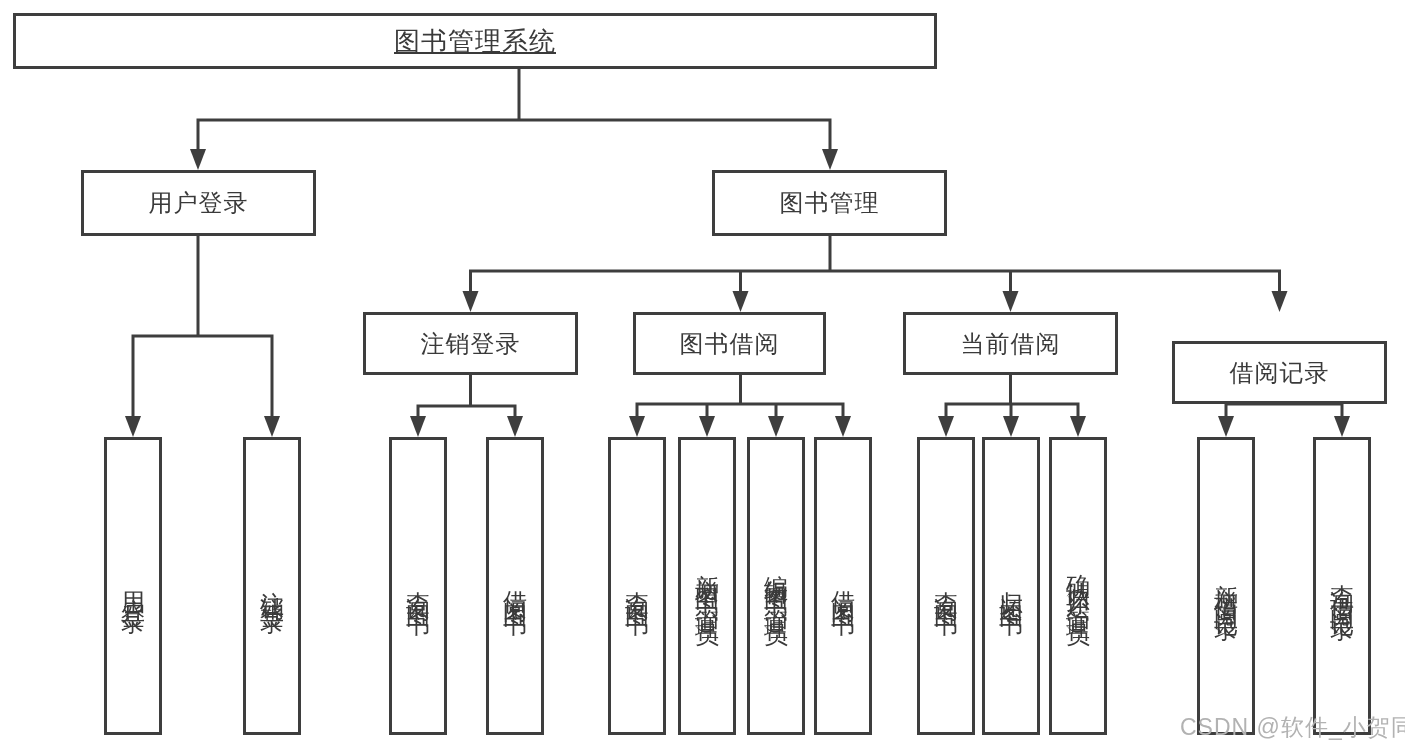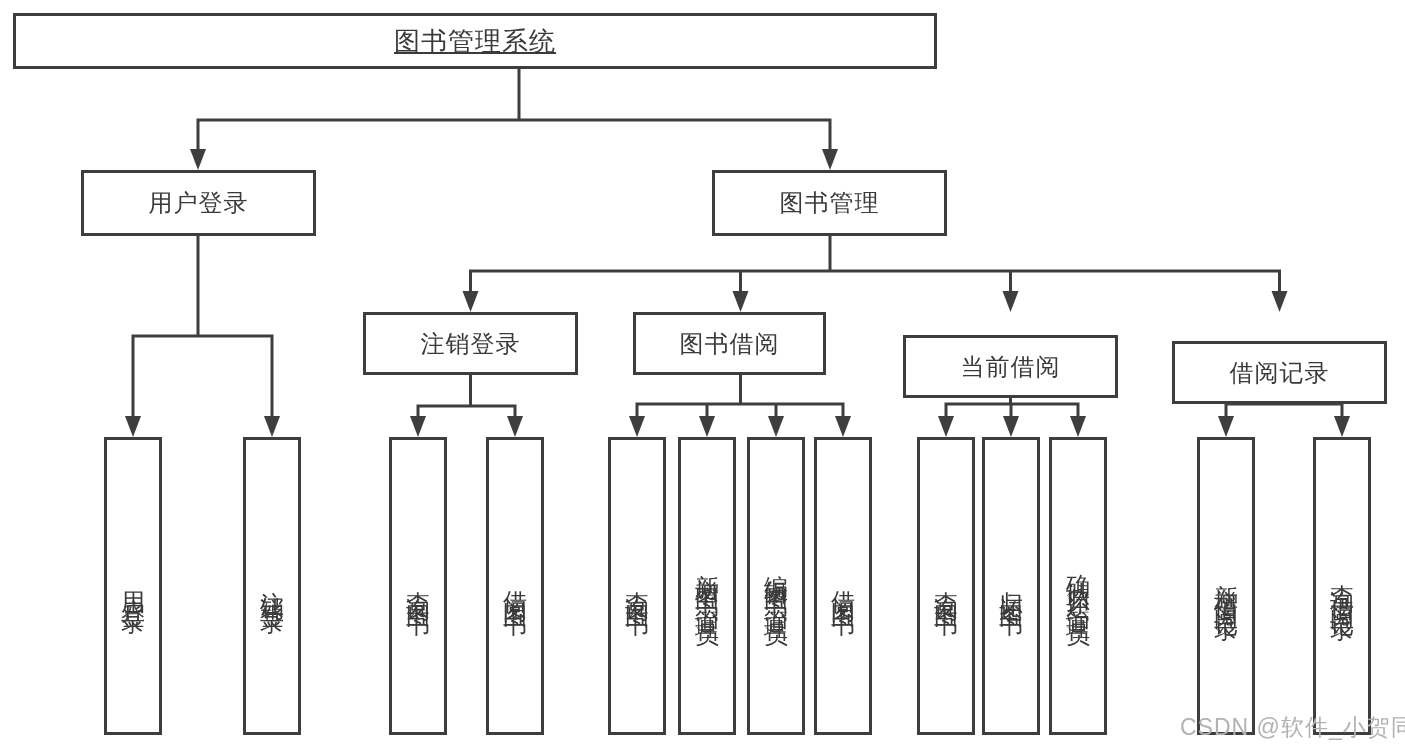--- a/index.html
+++ b/index.html
@@ -111,21 +111,21 @@
   <div class="node box-h" style="left:712px; top:170px; width:235px; height:66px;">
     <span>图书管理</span>
   </div>
 
   <div class="node box-h" style="left:363px; top:312px; width:215px; height:63px;">
     <span>注销登录</span>
   </div>
   <div class="node box-h" style="left:633px; top:312px; width:193px; height:63px;">
     <span>图书借阅</span>
   </div>
-  <div class="node box-h" style="left:903px; top:312px; width:215px; height:63px;margin-top:23px;">
+  <div class="node box-h" style="left:903px; top:312px; width:215px; height:63px;">
     <span>当前借阅</span>
   </div>
   <div class="node box-h" style="left:1172px; top:312px; width:215px; height:63px;margin-top:29px;">
     <span>借阅记录</span>
   </div>
 
   <div class="node box-v" style="left:104px; top:437px; width:58px; height:298px;">
     <span class="vtext">用户登录</span>
   </div>
   <div class="node box-v" style="left:243px; top:437px; width:58px; height:298px;">

